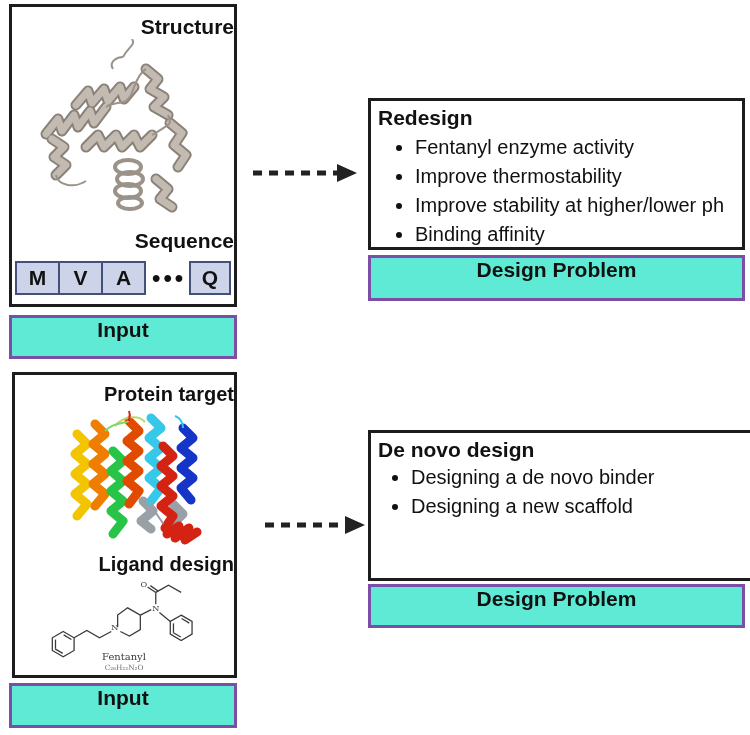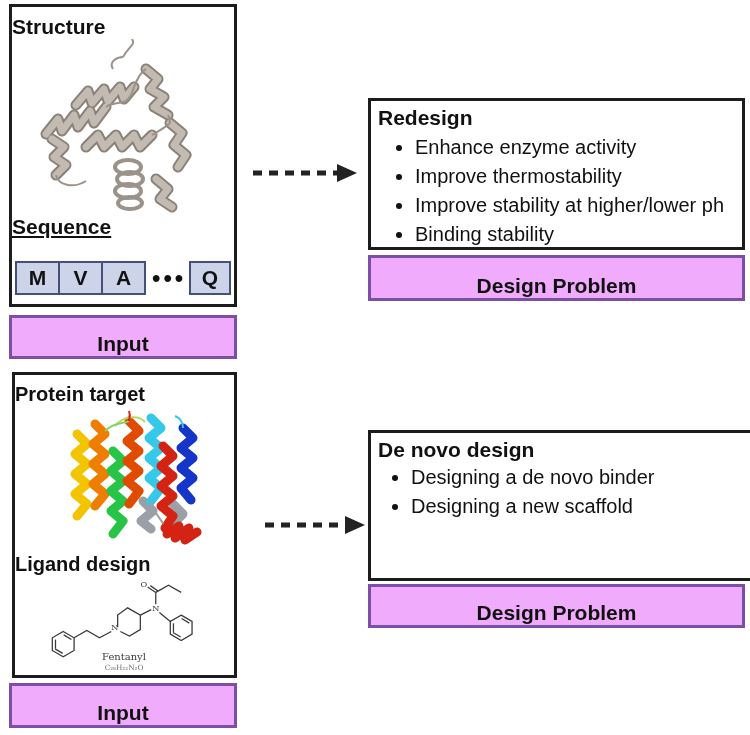--- a/index.html
+++ b/index.html
@@ -5,26 +5,26 @@
   html,body{margin:0;padding:0;background:#ffffff;}
   #stage{
     position:relative;width:750px;height:735px;background:#ffffff;overflow:hidden;
     font-family:"Liberation Sans",sans-serif;color:#111;
   }
   .abs{position:absolute;}
   .panel{
     position:absolute;background:#ffffff;border:3px solid #1c1c1c;box-sizing:border-box;
   }
   .caption-box{
-    position:absolute;background:#f0abfc;border:3px solid #7a4fa5;box-sizing:border-box;
-    display:flex;align-items:flex-end;justify-content:center;
+    position:absolute;background:#5eead4;border:3px solid #7a4fa5;box-sizing:border-box;
+    display:flex;align-items:flex-start;justify-content:center;
     font-weight:bold;font-size:21px;color:#111;
   }
   .big-label{
-    position:absolute;left:0;right:0;text-align:left;
+    position:absolute;left:0;right:0;text-align:right;
     font-weight:bold;font-size:21px;color:#111;
   }
   .tile{
     position:absolute;width:45px;height:34px;box-sizing:border-box;
     background:#cdd3e8;border:2px solid #42507a;
     display:flex;align-items:center;justify-content:center;
     font-weight:bold;font-size:21px;color:#111;
   }
   .dots{
     position:absolute;font-weight:bold;font-size:24px;letter-spacing:3px;color:#111;
@@ -78,40 +78,40 @@
         <path d="M78,68 C90,60 100,70 106,48"></path>
         <path d="M95,18 C100,8 108,6 104,0"></path>
         <path d="M85,30 C80,22 90,18 95,18"></path>
         <path d="M106,48 C110,38 114,32 118,30"></path>
         <path d="M124,96 C134,90 138,88 142,84"></path>
         <path d="M28,136 C30,146 45,150 58,142"></path>
         <path d="M140,76 C142,80 142,82 142,84"></path>
       </g>
     </svg>
 
-    <div class="big-label" style="top:208px;text-decoration:underline;">Sequence</div>
+    <div class="big-label" style="top:222px;">Sequence</div>
 
     <div class="tile" style="left:3px;top:254px;">M</div>
     <div class="tile" style="left:46px;top:254px;">V</div>
     <div class="tile" style="left:89px;top:254px;">A</div>
     <div class="dots" style="left:140px;top:254px;">•••</div>
     <div class="tile" style="left:177px;top:254px;width:42px;">Q</div>
   </div>
 
   <div class="caption-box" style="left:9px;top:315px;width:228px;height:44px;">
     <span>Input</span>
   </div>
 
   <div class="panel" style="left:368px;top:98px;width:377px;height:152px;">
     <div class="rtitle">Redesign</div>
     <ul class="blist redesign-list">
-      <li>Enhance enzyme activity</li>
+      <li>Fentanyl enzyme activity</li>
       <li>Improve thermostability</li>
       <li>Improve stability at higher/lower ph</li>
-      <li>Binding stability</li>
+      <li>Binding affinity</li>
     </ul>
   </div>
 
   <div class="caption-box" style="left:368px;top:255px;width:377px;height:46px;">
     <span>Design Problem</span>
   </div>
 
   <svg class="abs" style="left:245px;top:155px;" width="120" height="36" viewBox="0 0 120 36">
     <line x1="8" y1="18" x2="92" y2="18" stroke="#222" stroke-width="5" stroke-dasharray="9 7"></line>
     <polygon points="92,9 112,18 92,27" fill="#222"></polygon>

